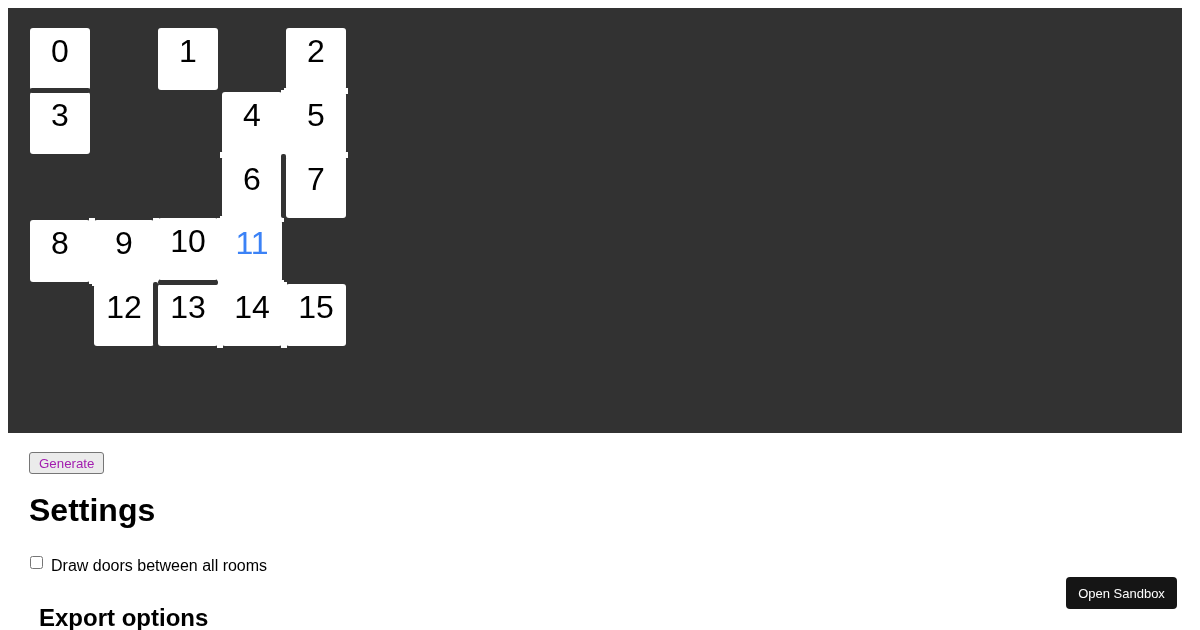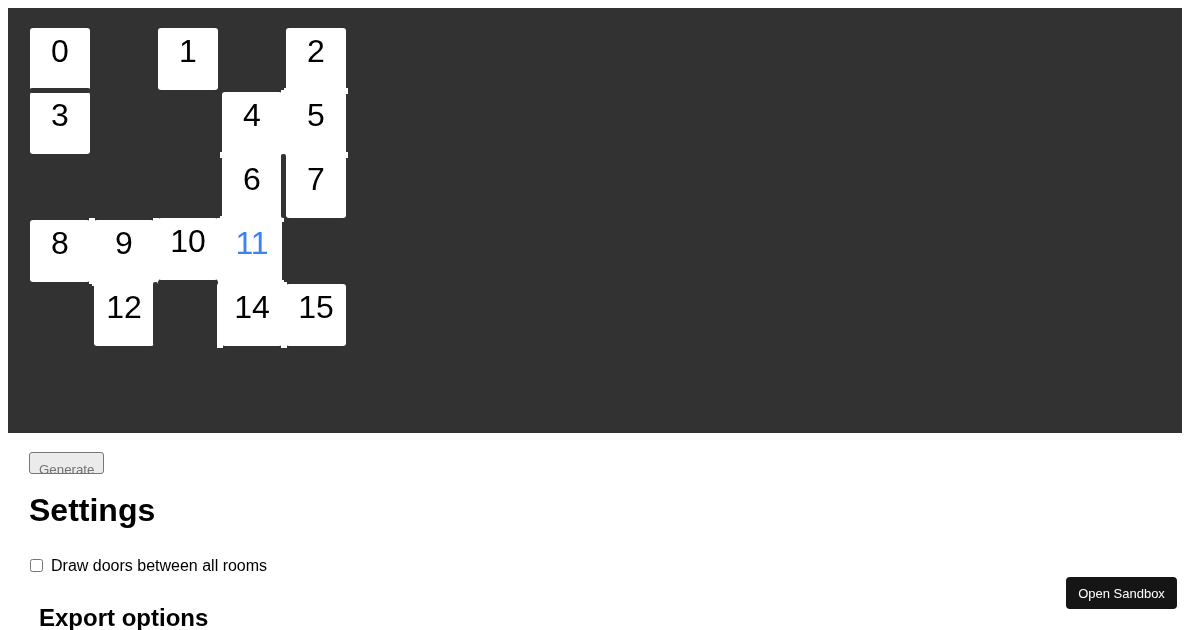--- a/index.html
+++ b/index.html
@@ -21,33 +21,33 @@
   }
   .room-label {
     display: block; width: 100%; text-align: center;
     font-size: 32px; line-height: 46px;
     font-family: "Liberation Sans", sans-serif;
   }
   .door, .wall { position: absolute; }
   .wall { border-radius: 2px; }
   #generate-btn {
     position: absolute; left: 29px; top: 452px;
-    height: 22px; padding: 9px 9px;
-    font-family: "Liberation Sans", sans-serif; font-size: 13.3px; color: #737373;
+    height: 22px; padding: 3px 9px;
+    font-family: "Liberation Sans", sans-serif; font-size: 13.3px; color: #a21caf;
     background: #ebebeb; border: 1px solid #767676; border-radius: 3px;
     cursor: pointer;
     text-align: right;
   }
   #settings-heading {
     position: absolute; left: 29px; top: 492px; margin: 0;
     font-size: 32px; line-height: 37px; font-weight: 700; color: #000;
   }
   #draw-doors-row {
     position: absolute; left: 30px; top: 556px;
-    display: flex; align-items: center; gap: 8px;
+    display: flex; align-items: flex-start; gap: 8px;
   }
   #draw-doors-checkbox {
     width: 13px; height: 13px; margin: 0;
   }
   #draw-doors-label {
     font-size: 16px; line-height: 19px; color: #000;
   }
   #export-heading {
     position: absolute; left: 29px; top: 594px; margin: 10px;
     font-size: 24px; line-height: 28px; font-weight: 700; color: #000;
@@ -110,20 +110,23 @@
     </div>
     <div class="room" style="left: 150px; top: 210px; width: 60px; height: 62px; background: rgb(255, 255, 255);">
       <span class="room-label" style="color: rgb(0, 0, 0);">10</span>
     </div>
     <div class="room" style="left: 214px; top: 212px; width: 60px; height: 62px; background: rgb(255, 255, 255);">
       <span class="room-label" style="color: #3b82f6;">11</span>
     </div>
     <div class="room" style="left: 86px; top: 276px; width: 60px; height: 62px; background: rgb(255, 255, 255);">
       <span class="room-label" style="color: rgb(0, 0, 0);">12</span>
     </div>
+    <div class="room" style="left: 150px; top: 276px; width: 60px; height: 62px; background: rgb(255, 255, 255);">
+      <span class="room-label" style="color: rgb(0, 0, 0);">13</span>
+    </div>
     <div class="room" style="left: 214px; top: 276px; width: 60px; height: 62px; background: rgb(255, 255, 255);">
       <span class="room-label" style="color: rgb(0, 0, 0);">14</span>
     </div>
     <div class="room" style="left: 278px; top: 276px; width: 60px; height: 62px; background: rgb(255, 255, 255);">
       <span class="room-label" style="color: rgb(0, 0, 0);">15</span>
     </div>
     <div class="wall" style="left: 22px; top: 80px; width: 60px; height: 5px; background: rgb(50, 50, 50);"></div>
     <div class="wall" style="left: 150px; top: 272px; width: 60px; height: 5px; background: rgb(50, 50, 50);"></div>
     <div class="wall" style="left: 273px; top: 146px; width: 5px; height: 64px; background: rgb(50, 50, 50);"></div>
     <div class="wall" style="left: 145px; top: 274px; width: 5px; height: 64px; background: rgb(50, 50, 50);"></div>

